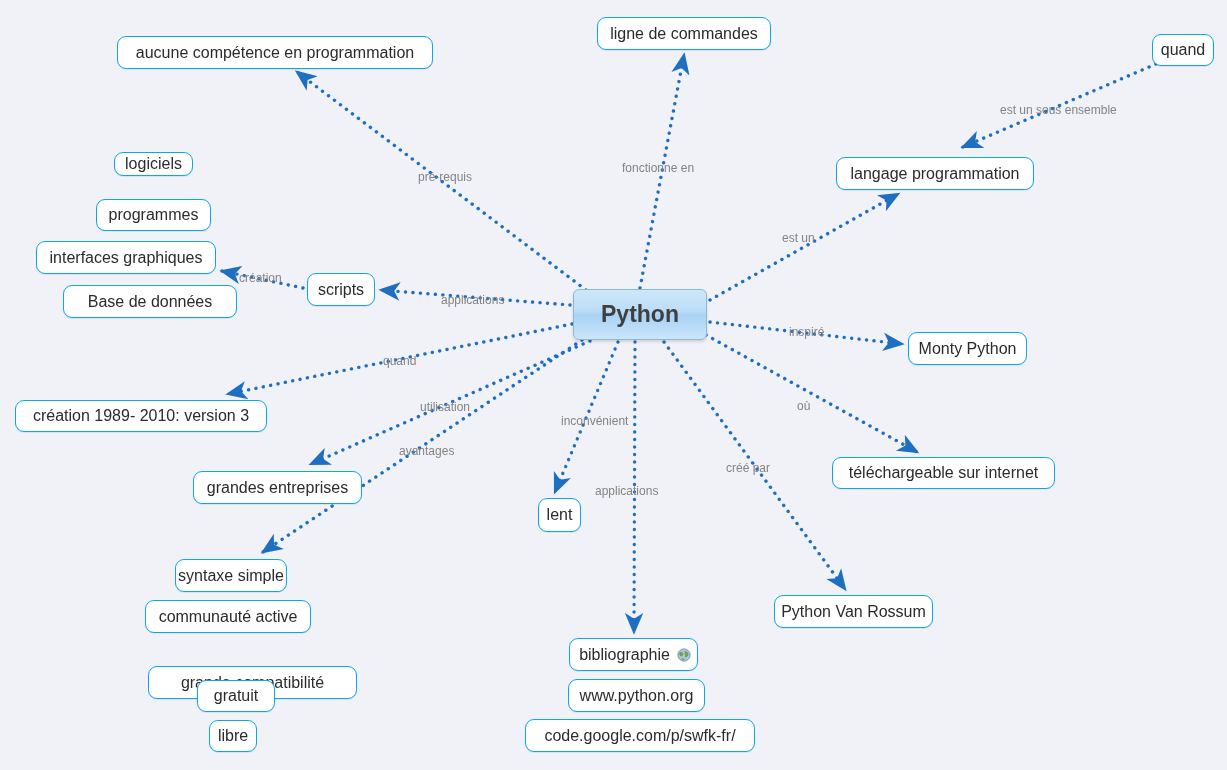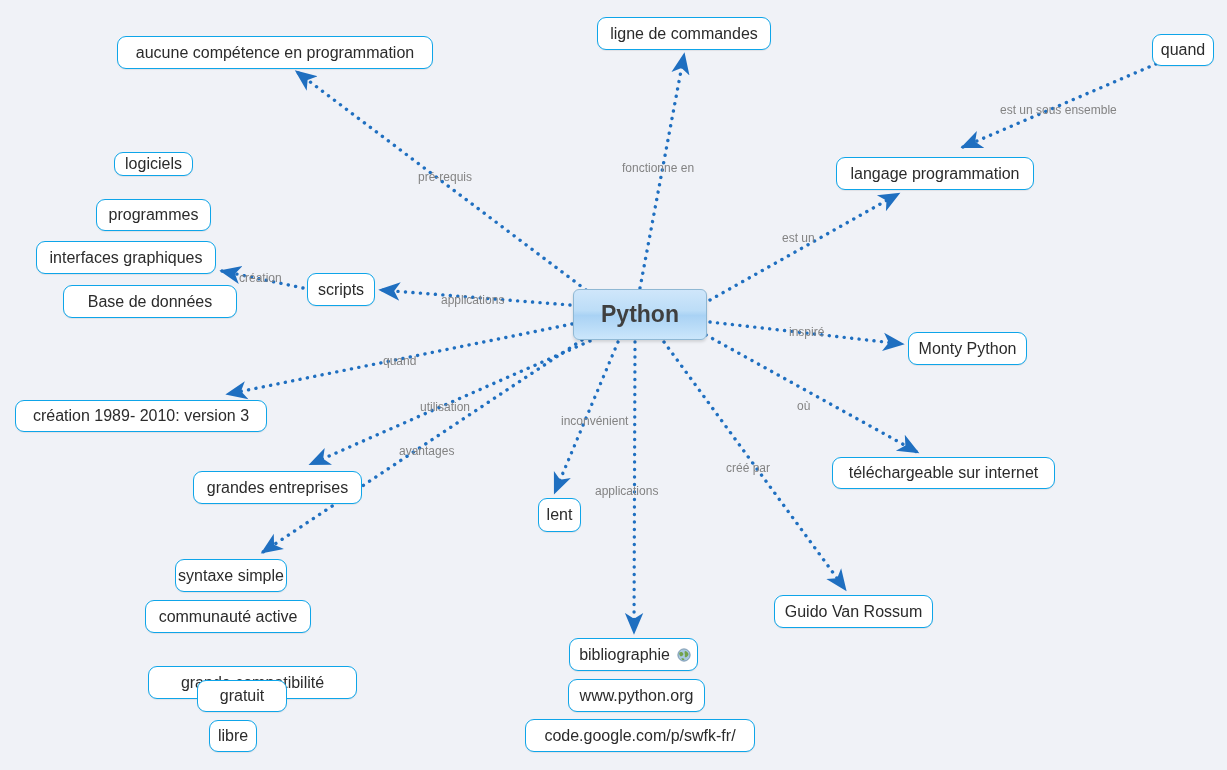--- a/index.html
+++ b/index.html
@@ -162,38 +162,38 @@
       <div class="node" style="left: 193px; top: 471px; width: 169px; height: 33px;">
         <span>grandes entreprises</span>
       </div>
       <div class="node" style="left: 538px; top: 498px; width: 43px; height: 34px;">
         <span>lent</span>
       </div>
       <div class="node" style="left: 175px; top: 559px; width: 112px; height: 33px;">
         <span>syntaxe simple</span>
       </div>
       <div class="node" style="left: 774px; top: 595px; width: 159px; height: 33px;">
-        <span>Guido Van Rossum</span>
+        <span>Python Van Rossum</span>
       </div>
       <div class="node" style="left: 145px; top: 600px; width: 166px; height: 33px;">
         <span>communauté active</span>
       </div>
       <div class="node" style="left: 148px; top: 639px; width: 209px; height: 33px; margin-top: 27px;">
         <span>grande compatibilité</span>
       </div>
       <div class="node" style="left: 569px; top: 638px; width: 129px; height: 33px; padding-left: 14px;">
         <span>bibliographie</span>
         <svg viewBox="0 0 16 16" class="globe-icon">
           <circle cx="8" cy="8" r="7" fill="#a9c8e0" stroke="#6b8ca6" stroke-width="1"></circle>
           <path d="M2.5 5.5 C4 4 6 4.5 7 6 C8 7.5 6.5 9 5 9.5 C3.5 10 2.5 8 2.5 5.5 Z" fill="#72a24a"></path>
           <path d="M9 3.5 C11 3.8 12.5 5 13 6.5 C13.4 8 12 9.5 10.5 10.5 C9.5 11.2 8.5 10 9 8.5 C9.4 7.2 8 6 9 3.5 Z" fill="#72a24a"></path>
           <path d="M5 12 C6.2 11.4 7.6 11.6 8.4 12.6 C8.8 13.2 7.8 14 6.6 13.7 C5.6 13.5 5 12.8 5 12 Z" fill="#72a24a"></path>
         </svg>
       </div>
-      <div class="node" style="left: 197px; top: 680px; width: 90px; height: 32px;">
+      <div class="node" style="left: 197px; top: 680px; width: 78px; height: 32px;">
         <span>gratuit</span>
       </div>
       <div class="node" style="left: 568px; top: 679px; width: 137px; height: 33px;">
         <span>www.python.org</span>
       </div>
       <div class="node" style="left: 209px; top: 720px; width: 48px; height: 32px;">
         <span>libre</span>
       </div>
       <div class="node" style="left: 525px; top: 719px; width: 230px; height: 33px;">
         <span>code.google.com/p/swfk-fr/</span>

